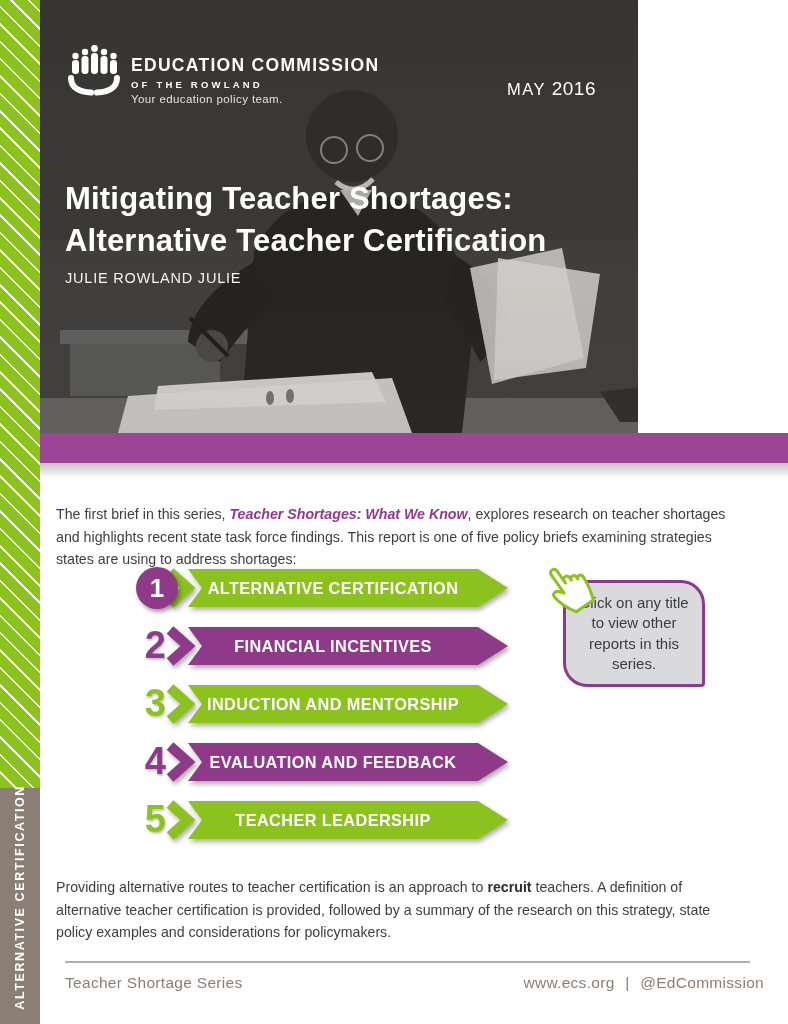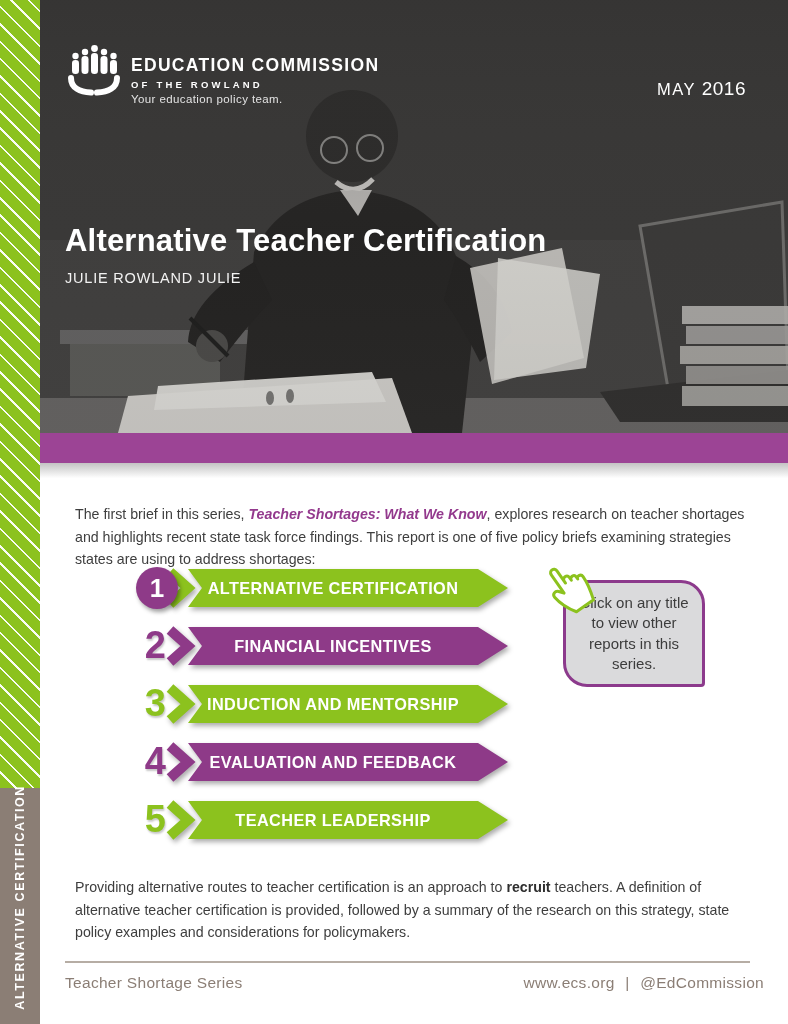--- a/index.html
+++ b/index.html
@@ -7,40 +7,40 @@
   .page{position:relative;width:788px;height:1024px;overflow:hidden;background:#ffffff;}
 
   
   .strip-green{position:absolute;left:0;top:0;width:40px;height:788px;background-color:#8cc21e;
     background-image:repeating-linear-gradient(45deg,rgba(255,255,255,0) 0 10.5px,rgba(255,255,255,.95) 10.5px 12.3px);}
   .strip-taupe{position:absolute;left:0;top:788px;width:40px;height:236px;background:#8b7e75;}
   .strip-label{position:absolute;bottom:14px;left:50%;transform:translateX(-50%) rotate(180deg);
     writing-mode:vertical-rl;white-space:nowrap;color:#ffffff;font-size:12.5px;font-weight:bold;letter-spacing:1.6px;}
 
   
-  .hero{position:absolute;left:40px;top:0;width:748px;height:433px;background:#403f3e;overflow:hidden;}
+  .hero{position:absolute;left:40px;top:0;width:598px;height:433px;background:#403f3e;overflow:hidden;}
   .hero-scene{position:absolute;left:0;top:0;width:748px;height:433px;}
   .logo{position:absolute;left:26px;top:42px;display:flex;align-items:flex-start;}
   .logo-icon{width:56px;height:54px;margin-right:9px;}
   .logo-text{display:flex;flex-direction:column;padding-top:14px;}
   .logo-name{color:#fff;font-size:17.5px;font-weight:bold;letter-spacing:1.3px;line-height:19px;}
   .logo-sub{color:#fff;font-size:9.5px;font-weight:bold;letter-spacing:3.2px;margin-top:4px;}
   .logo-tagline{color:#e3e3e3;font-size:11.5px;letter-spacing:.4px;margin-top:3px;}
   .issue-date{position:absolute;right:42px;top:78px;color:#fff;font-size:16.5px;letter-spacing:1.5px;}
   .issue-date .yr{font-weight:normal;font-size:19px;letter-spacing:.5px;}
   .hero-title{position:absolute;left:25px;top:178px;color:#fff;}
   .hero-title h1{margin:0;font-size:31px;line-height:42px;font-weight:bold;letter-spacing:.2px;}
   .hero-author{margin-top:8px;font-size:14.5px;letter-spacing:.8px;color:#f2f2f2;}
 
   .purple-bar{position:absolute;left:40px;top:433px;width:748px;height:30px;background:#9c4495;}
   .bar-shadow{position:absolute;left:40px;top:463px;width:748px;height:19px;
     background:linear-gradient(to bottom,#c3c3c3,#ffffff 80%);}
 
   
-  .para{position:absolute;left:75px;width:692px;font-size:14.2px;line-height:22.5px;color:#3e3e3e;}
+  .para{position:absolute;left:56px;width:692px;font-size:14.2px;line-height:22.5px;color:#3e3e3e;}
   .intro{top:489px;}
   .closing{top:862px;}
   .series-link{color:#93398d;font-weight:bold;font-style:italic;text-decoration:none;cursor:pointer;}
   .bold{font-weight:bold;color:#2e2e2e;}
 
   
   .series-row{position:absolute;left:116px;height:40px;}
   .row-0{top:568px;} .row-1{top:626px;} .row-2{top:684px;} .row-3{top:742px;} .row-4{top:800px;}
   .num{position:absolute;left:0;top:-2px;width:50px;text-align:right;font-size:38px;font-weight:bold;line-height:42px;
     text-shadow:1px 2px 2px rgba(0,0,0,.22);}
@@ -145,21 +145,21 @@
         <span class="logo-tagline">Your education policy team.</span>
       </div>
     </div>
 
     <div class="issue-date">
       <span>MAY</span>
       <span class="yr">2016</span>
     </div>
 
     <div class="hero-title">
-      <h1><br><span>Alternative Teacher Certification</span></h1>
+      <h1><span>Mitigating Teacher Shortages:</span><br><span>Alternative Teacher Certification</span></h1>
       <div class="hero-author">JULIE ROWLAND JULIE</div>
     </div>
   </div>
 
   <div class="purple-bar"></div>
   <div class="bar-shadow"></div>
 
   <p class="para intro"><span>The first brief in this series, </span><a class="series-link">Teacher Shortages: What We Know</a><span>, explores research on teacher shortages and highlights recent state task force findings. This report is one of five policy briefs examining strategies states are using to address shortages:</span></p>
 
   <div class="series-row row-0">

